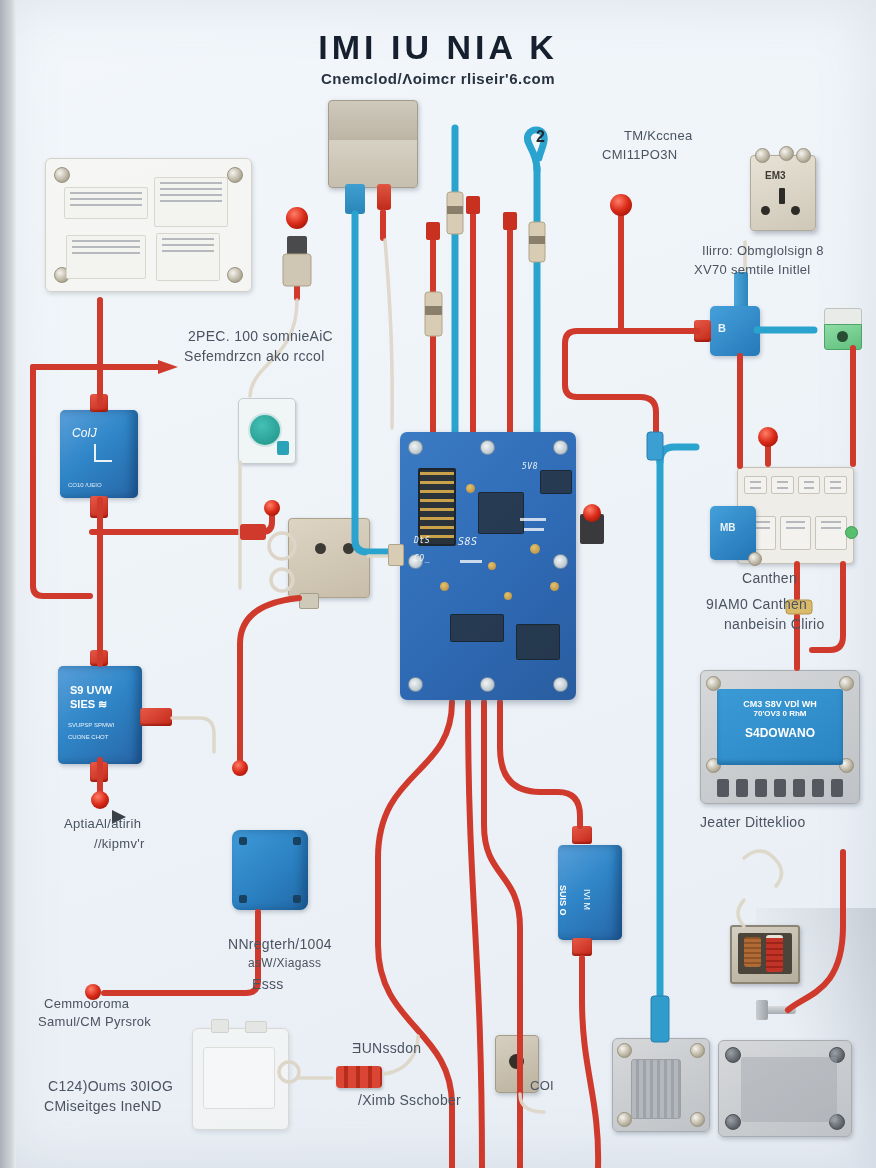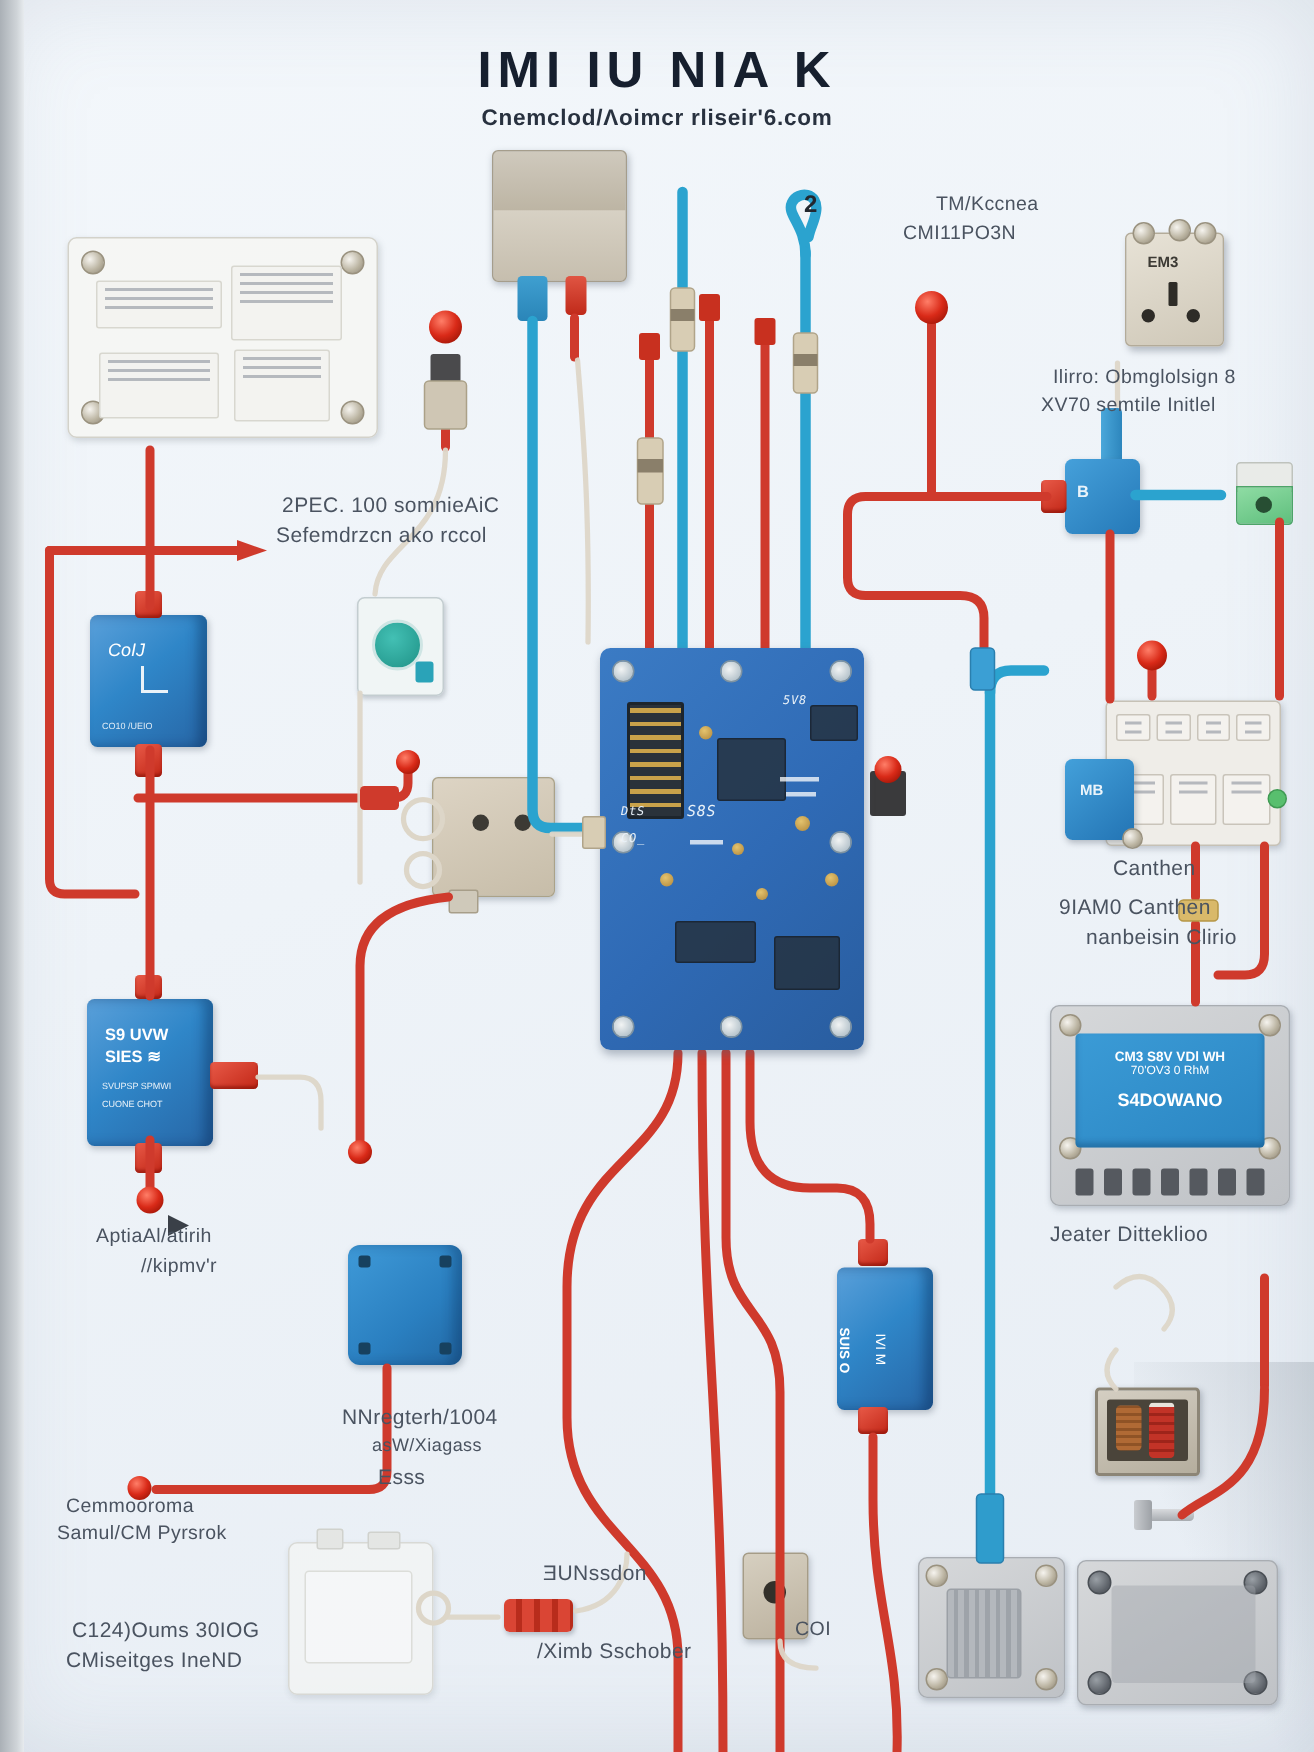--- a/index.html
+++ b/index.html
@@ -212,21 +212,21 @@
   </div>
   <div class="screw" style="left:748px;top:552px;width:12px;height:12px;"></div>
 
   <div class="grayplate" style="left:700px;top:670px;width:158px;height:132px;">
     <div class="screw" style="left:5px;top:5px;width:13px;height:13px;"></div>
     <div class="screw" style="right:5px;top:5px;width:13px;height:13px;"></div>
     <div class="screw" style="left:5px;bottom:30px;width:13px;height:13px;"></div>
     <div class="screw" style="right:5px;bottom:30px;width:13px;height:13px;"></div>
     <div class="lblue" style="left:16px;top:18px;width:126px;height:76px;">
       <div style="margin-top:10px;font-size:9px;font-weight:bold;">CM3 S8V VDl WH</div>
-      <div style="font-size:8px;">70'OV3 0 RhM</div>
+      <div style="font-size:8px;font-weight:bold;">70'OV3 0 RhM</div>
       <div style="margin-top:8px;font-size:12px;font-weight:bold;">S4DOWANO</div>
     </div>
     <div class="slot" style="left:16px;bottom:6px;width:12px;height:18px;"></div>
     <div class="slot" style="left:35px;bottom:6px;width:12px;height:18px;"></div>
     <div class="slot" style="left:54px;bottom:6px;width:12px;height:18px;"></div>
     <div class="slot" style="left:73px;bottom:6px;width:12px;height:18px;"></div>
     <div class="slot" style="left:92px;bottom:6px;width:12px;height:18px;"></div>
     <div class="slot" style="left:111px;bottom:6px;width:12px;height:18px;"></div>
     <div class="slot" style="left:130px;bottom:6px;width:12px;height:18px;"></div>
   </div>
@@ -406,18 +406,18 @@
   <div class="lbl" style="left:724px;top:616px;font-size:14px;">nanbeisin Clirio</div>
   <div class="lbl" style="left:64px;top:816px;">AptiaAl/atirih</div>
   <div class="lbl" style="left:94px;top:836px;">//kipmv'r</div>
   <div class="lbl" style="left:44px;top:996px;">Cemmooroma</div>
   <div class="lbl" style="left:38px;top:1014px;">Samul/CM Pyrsrok</div>
   <div class="lbl" style="left:48px;top:1078px;font-size:14px;">C124)Oums 30IOG</div>
   <div class="lbl" style="left:44px;top:1098px;font-size:14px;">CMiseitges IneND</div>
   <div class="lbl" style="left:228px;top:936px;font-size:14px;">NNregterh/1004</div>
   <div class="lbl" style="left:248px;top:956px;font-size:12px;">asW/Xiagass</div>
   <div class="lbl" style="left:252px;top:976px;font-size:14px;">Esss</div>
-  <div class="lbl" style="left:362px;top:1040px;font-size:14px;">ƎUNssdon</div>
+  <div class="lbl" style="left:352px;top:1040px;font-size:14px;">ƎUNssdon</div>
   <div class="lbl" style="left:358px;top:1092px;font-size:14px;">/Ximb Sschober</div>
   <div class="lbl" style="left:530px;top:1078px;">COI</div>
   <div class="lbl" style="left:700px;top:814px;font-size:14px;">Jeater Ditteklioo</div>
   <div class="lbl" style="left:536px;top:128px;font-size:16px;font-weight:bold;color:#22282f;">2</div>
 </div>
 
 </body></html>

